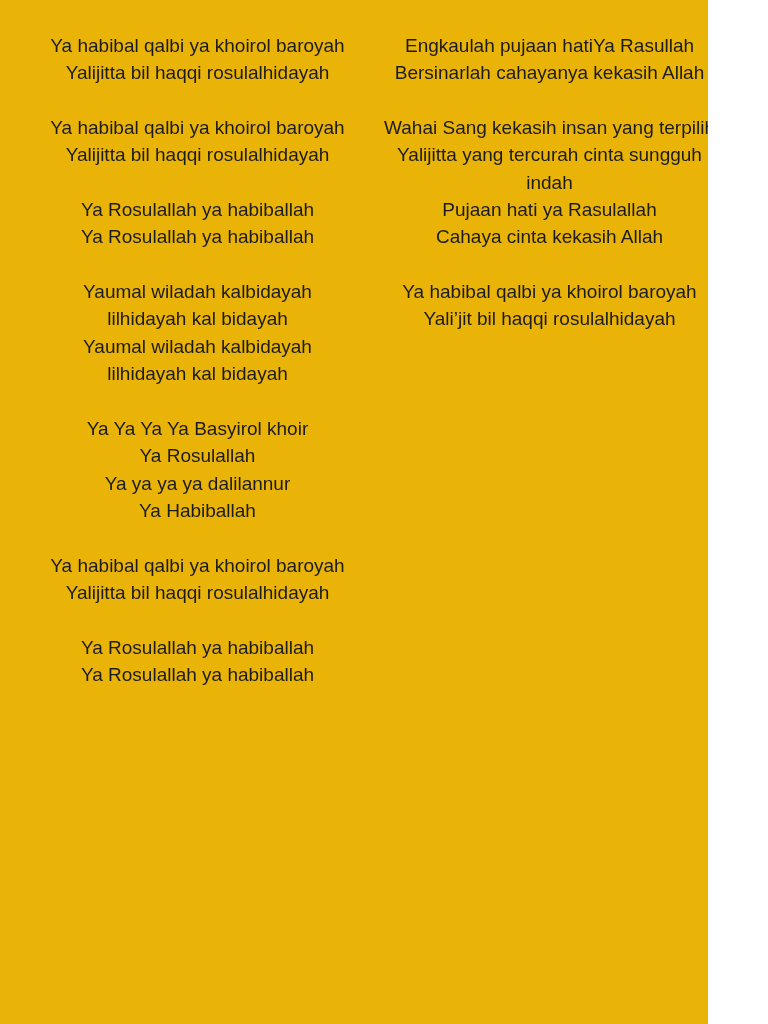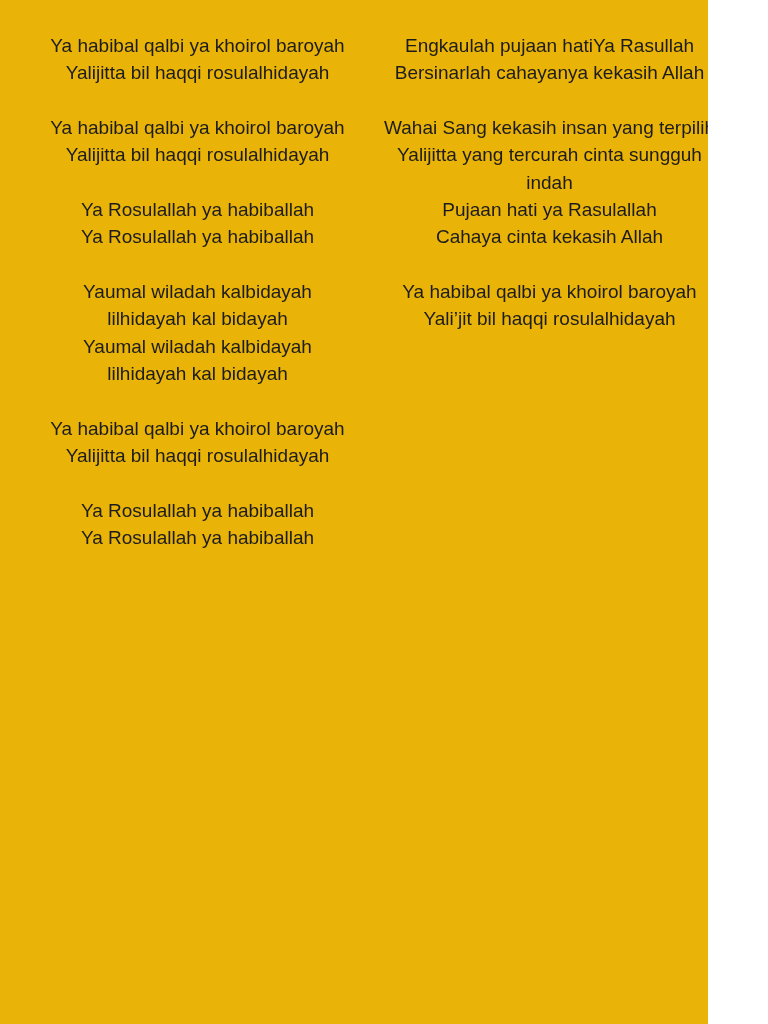--- a/index.html
+++ b/index.html
@@ -45,20 +45,24 @@
     <p class="stanza">Ya habibal qalbi ya khoirol baroyah
 Yalijitta bil haqqi rosulalhidayah</p>
     <p class="stanza">Ya habibal qalbi ya khoirol baroyah
 Yalijitta bil haqqi rosulalhidayah</p>
     <p class="stanza">Ya Rosulallah ya habiballah
 Ya Rosulallah ya habiballah</p>
     <p class="stanza">Yaumal wiladah kalbidayah
 lilhidayah kal bidayah
 Yaumal wiladah kalbidayah
 lilhidayah kal bidayah</p>
+    <p class="stanza">Ya Ya Ya Ya Basyirol khoir
+Ya Rosulallah
+Ya ya ya ya dalilannur
+Ya Habiballah</p>
     <p class="stanza">Ya habibal qalbi ya khoirol baroyah
 Yalijitta bil haqqi rosulalhidayah</p>
     <p class="stanza">Ya Rosulallah ya habiballah
 Ya Rosulallah ya habiballah</p>
   </section>
 
   <section class="col col-right">
     <p class="stanza">Engkaulah pujaan hatiYa Rasullah
 Bersinarlah cahayanya kekasih Allah</p>
     <p class="stanza">Wahai Sang kekasih insan yang terpilih

